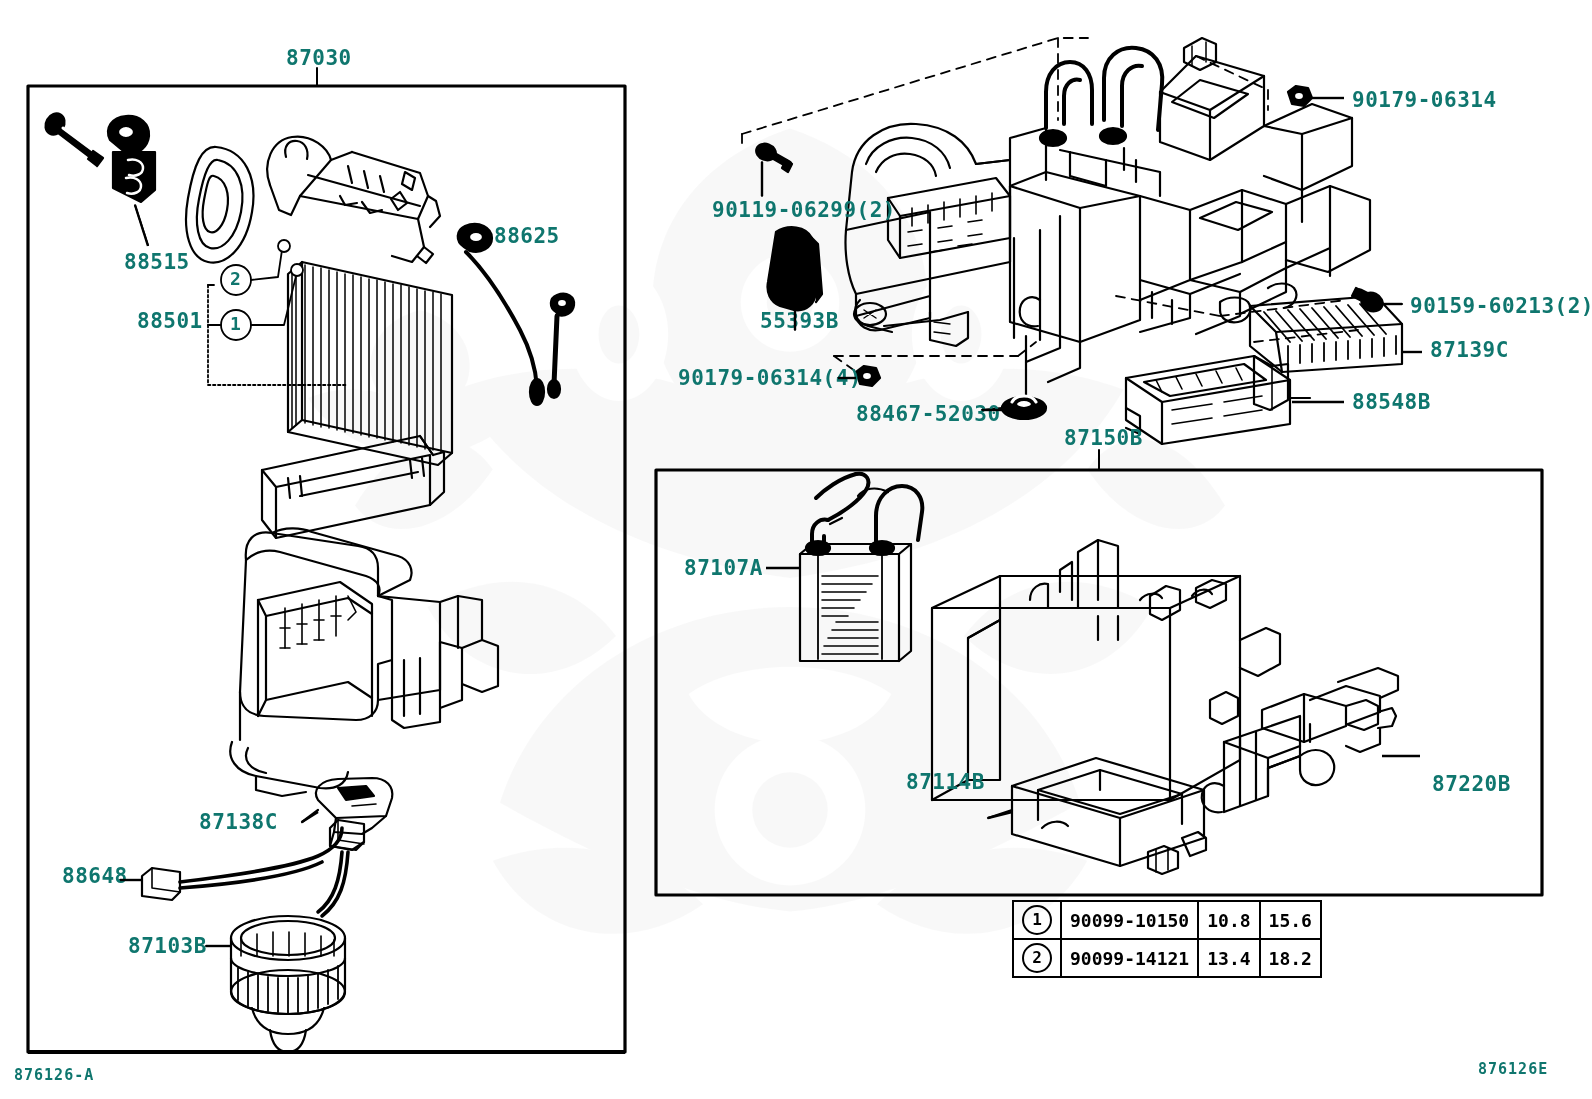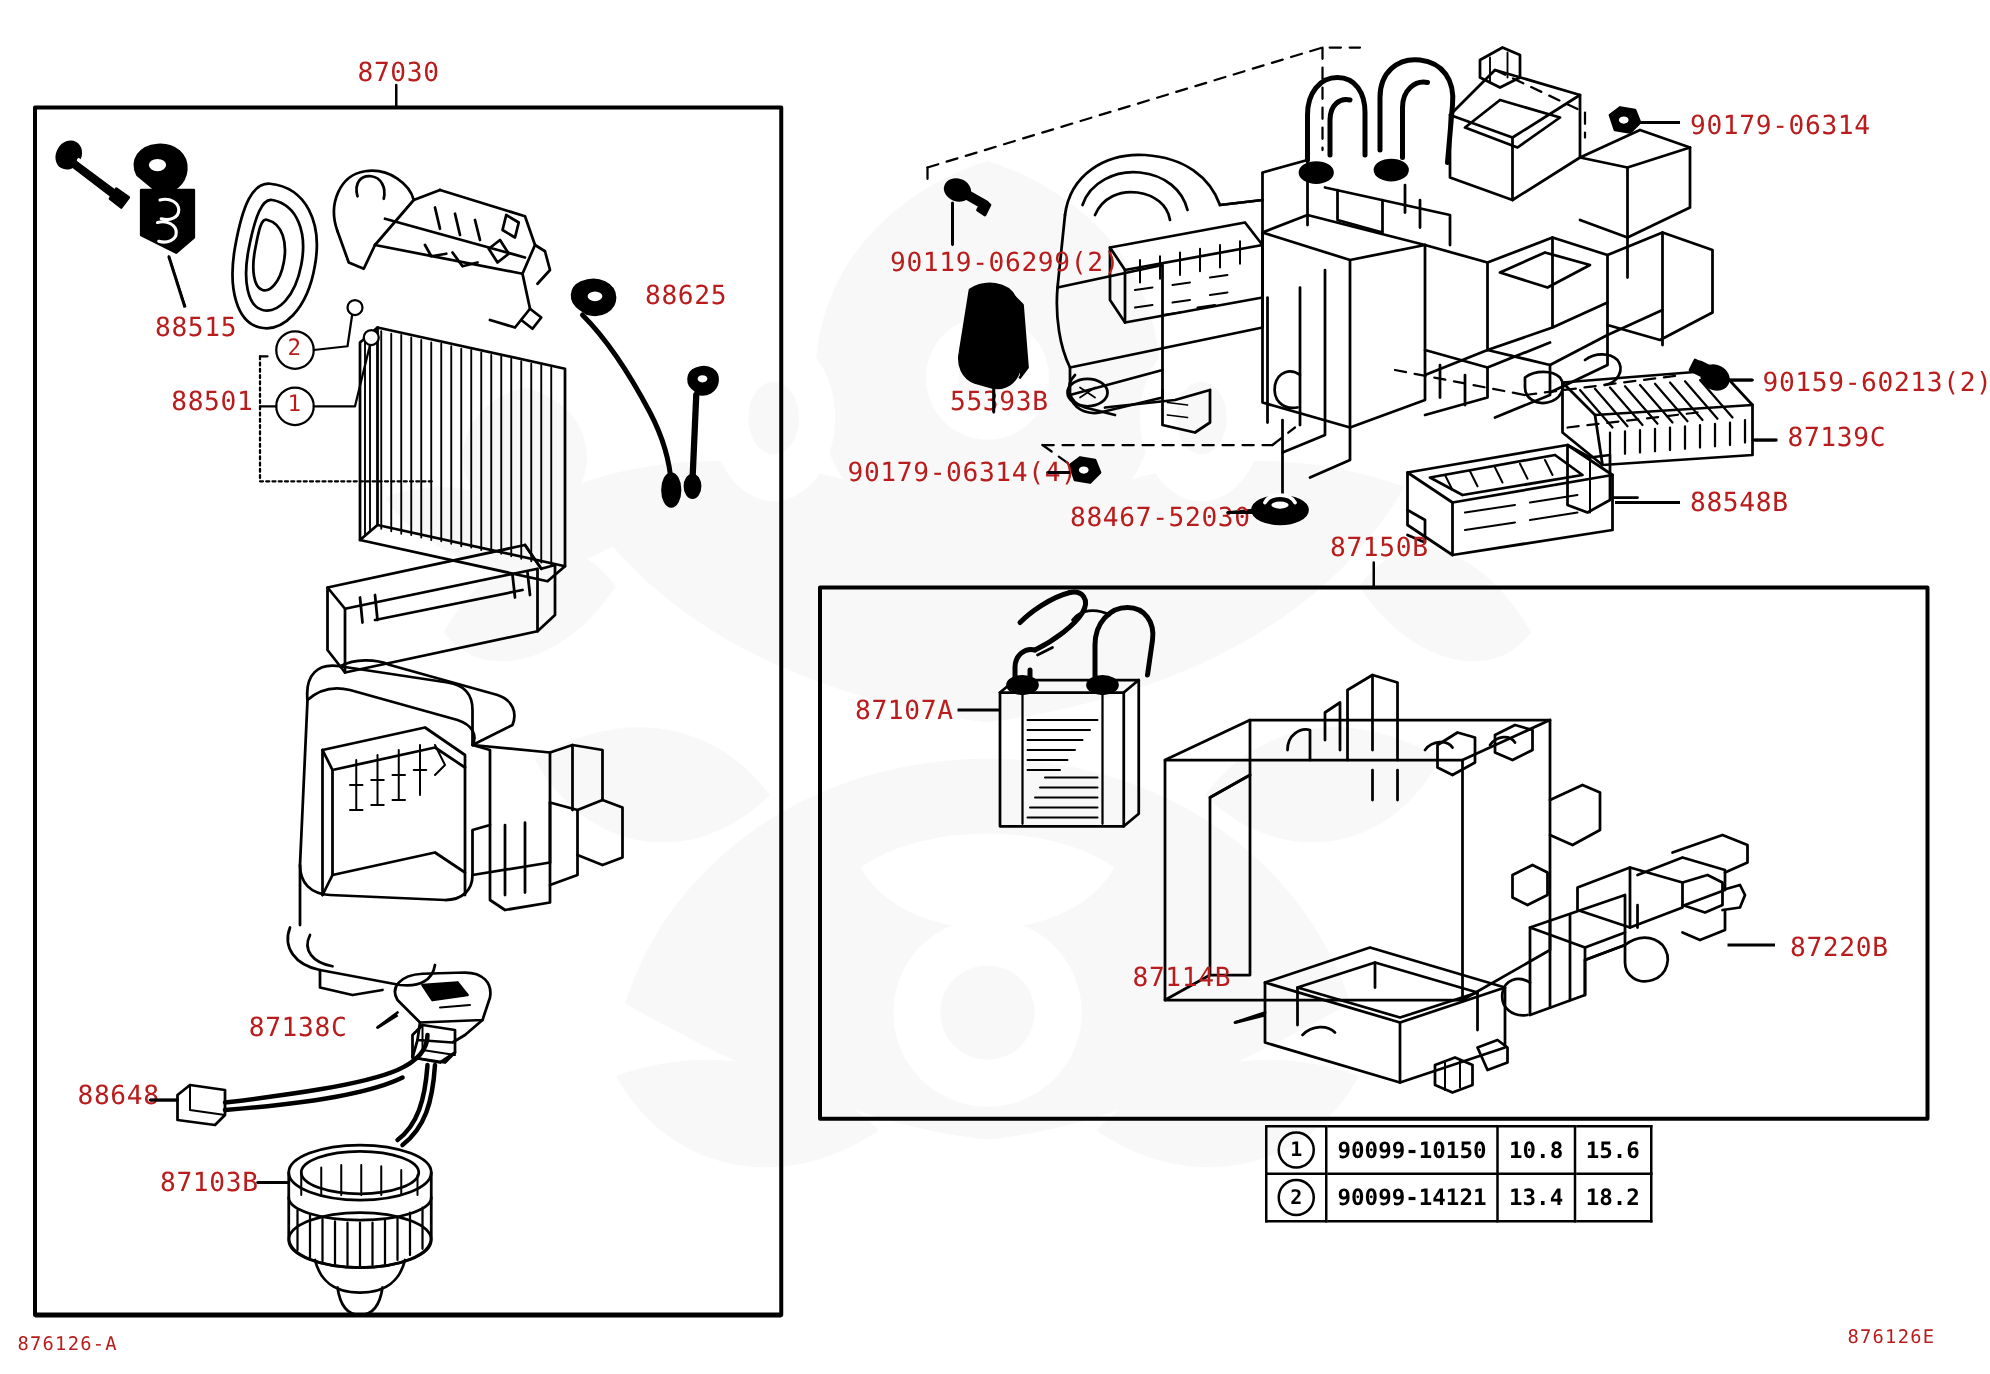--- a/index.html
+++ b/index.html
@@ -7,21 +7,21 @@
     font-family:"DejaVu Sans Mono","Liberation Mono",monospace;
     width:1592px;height:1099px;position:relative;overflow:hidden;
     color:#000;
   }
   #stage{position:absolute;left:0;top:0;width:1592px;height:1099px;}
   svg.layer{position:absolute;left:0;top:0;width:1592px;height:1099px;overflow:visible;}
   .wm{opacity:.055;}
   .lbl{
     position:absolute;white-space:nowrap;
     font-family:"DejaVu Sans Mono","Liberation Mono",monospace;
-    font-weight:normal;font-size:21px;letter-spacing:.5px;color:#b91c1c;
+    font-weight:bold;font-size:21px;letter-spacing:.5px;color:#0f766e;
     line-height:1;
   }
   .lbl.code{font-size:15px;letter-spacing:1px;}
   .tbl{
     position:absolute;border-collapse:collapse;
     font-family:"DejaVu Sans Mono","Liberation Mono",monospace;
     font-weight:bold;font-size:18px;
   }
   .tbl td,.tbl th{border:2px solid #000;text-align:center;padding:3px 8px;font-weight:bold;}
   .tbl .noborder{border:none;}
@@ -474,42 +474,42 @@
       <path d="M1254,356 L1272,366 L1288,364 L1288,400 L1270,410 L1254,404 Z"></path>
       <path d="M1272,366 L1272,410" stroke-width="1.6"></path>
       <path d="M1126,408 L1140,416 L1140,434 L1126,428"></path>
       <path d="M1290,398 L1310,398"></path>
     </g>
 
   </svg>
 
   <div class="lbl" style="left:286px;top:48px;">87030</div>
   <div class="lbl" style="left:124px;top:252px;">88515</div>
-  <div class="lbl" style="left:516px;top:226px;">88625</div>
+  <div class="lbl" style="left:494px;top:226px;">88625</div>
   <div class="lbl" style="left:137px;top:311px;">88501</div>
   <div class="lbl" style="left:199px;top:812px;text-align:center;">87138C</div>
   <div class="lbl" style="left:62px;top:866px;">88648</div>
   <div class="lbl" style="left:128px;top:936px;">87103B</div>
 
   <div class="lbl" style="left:230px;top:270px;font-size:18px;">2</div>
   <div class="lbl" style="left:230px;top:315px;font-size:18px;">1</div>
 
   <div class="lbl" style="left:712px;top:200px;">90119-06299(2)</div>
   <div class="lbl" style="left:760px;top:311px;">55393B</div>
   <div class="lbl" style="left:678px;top:368px;">90179-06314(4)</div>
   <div class="lbl" style="left:856px;top:404px;">88467-52030</div>
   <div class="lbl" style="left:1352px;top:90px;">90179-06314</div>
   <div class="lbl" style="left:1410px;top:296px;">90159-60213(2)</div>
   <div class="lbl" style="left:1430px;top:340px;">87139C</div>
   <div class="lbl" style="left:1352px;top:392px;">88548B</div>
 
   <div class="lbl" style="left:1064px;top:428px;">87150B</div>
   <div class="lbl" style="left:684px;top:558px;">87107A</div>
   <div class="lbl" style="left:906px;top:772px;">87114B</div>
-  <div class="lbl" style="left:1432px;top:748px;">87220B</div>
+  <div class="lbl" style="left:1432px;top:774px;">87220B</div>
 
   <svg class="layer" viewBox="0 0 1592 1099" fill="none" stroke="#000" stroke-width="2.4">
     <path d="M766,568 L800,568"></path>
     <path d="M988,818 L1012,812"></path>
     <path d="M1420,756 L1382,756"></path>
     <path d="M1344,98 L1312,98"></path>
     <path d="M1402,304 L1384,304"></path>
     <path d="M1422,352 L1402,352"></path>
     <path d="M1344,402 L1292,402"></path>
     <path d="M838,378 L856,378"></path>

